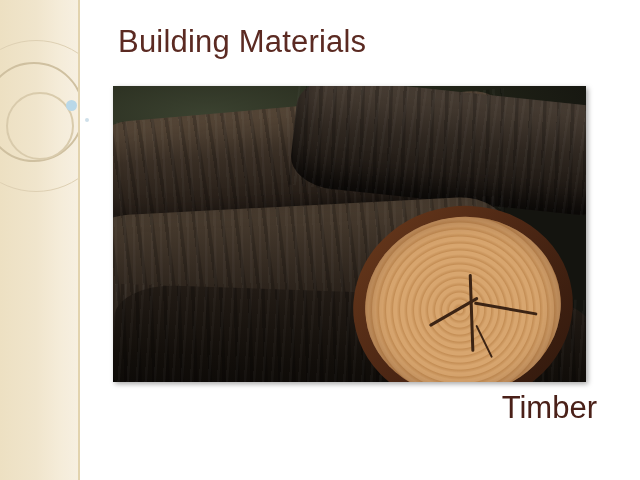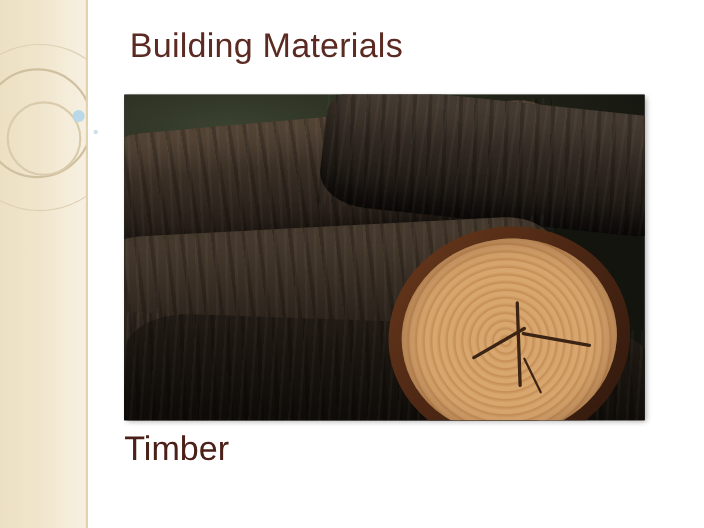--- a/index.html
+++ b/index.html
@@ -209,24 +209,24 @@
     border-radius: 2px;
   }
   .crack1 { left: 104px; top: 58px; width: 3px; height: 78px; transform: rotate(6deg); }
   .crack2 { left: 60px; top: 92px; width: 56px; height: 3px; transform: rotate(-22deg); }
   .crack3 { left: 108px; top: 96px; width: 64px; height: 3px; transform: rotate(18deg); }
   .crack4 { left: 96px; top: 126px; width: 36px; height: 2px; transform: rotate(72deg); }
 
   
   .caption {
     position: absolute;
-    left: 113px;
+    left: 124px;
     top: 390px;
     width: 473px;
-    text-align: left;
+    text-align: right;
     font-size: 31px;
     color: #4a2018;
     font-family: "Liberation Sans", sans-serif;
   }
 </style>
 </head>
 <body>
 
 <div class="slide">
 

